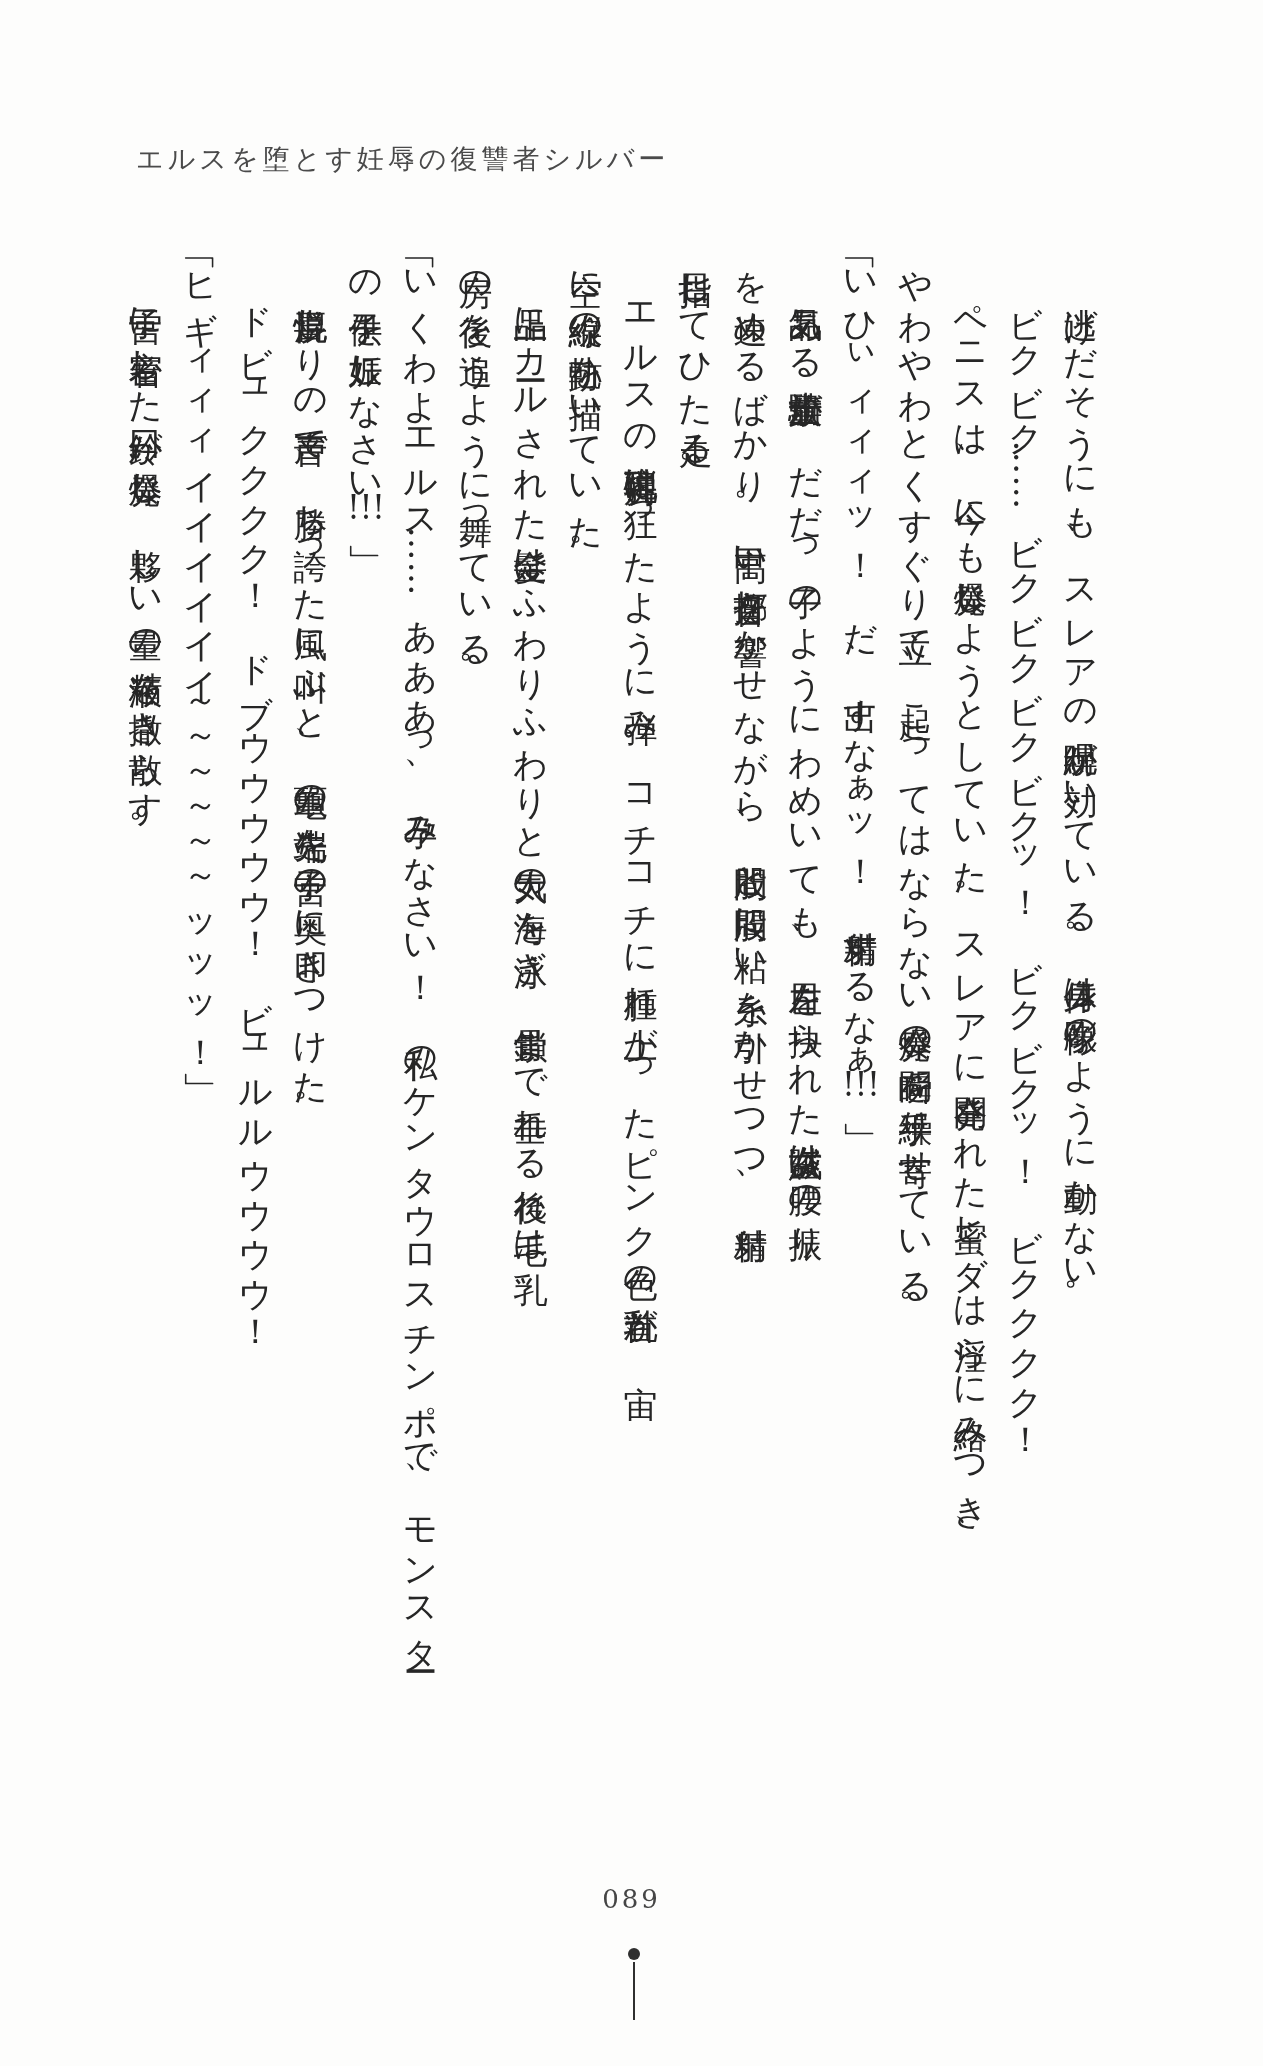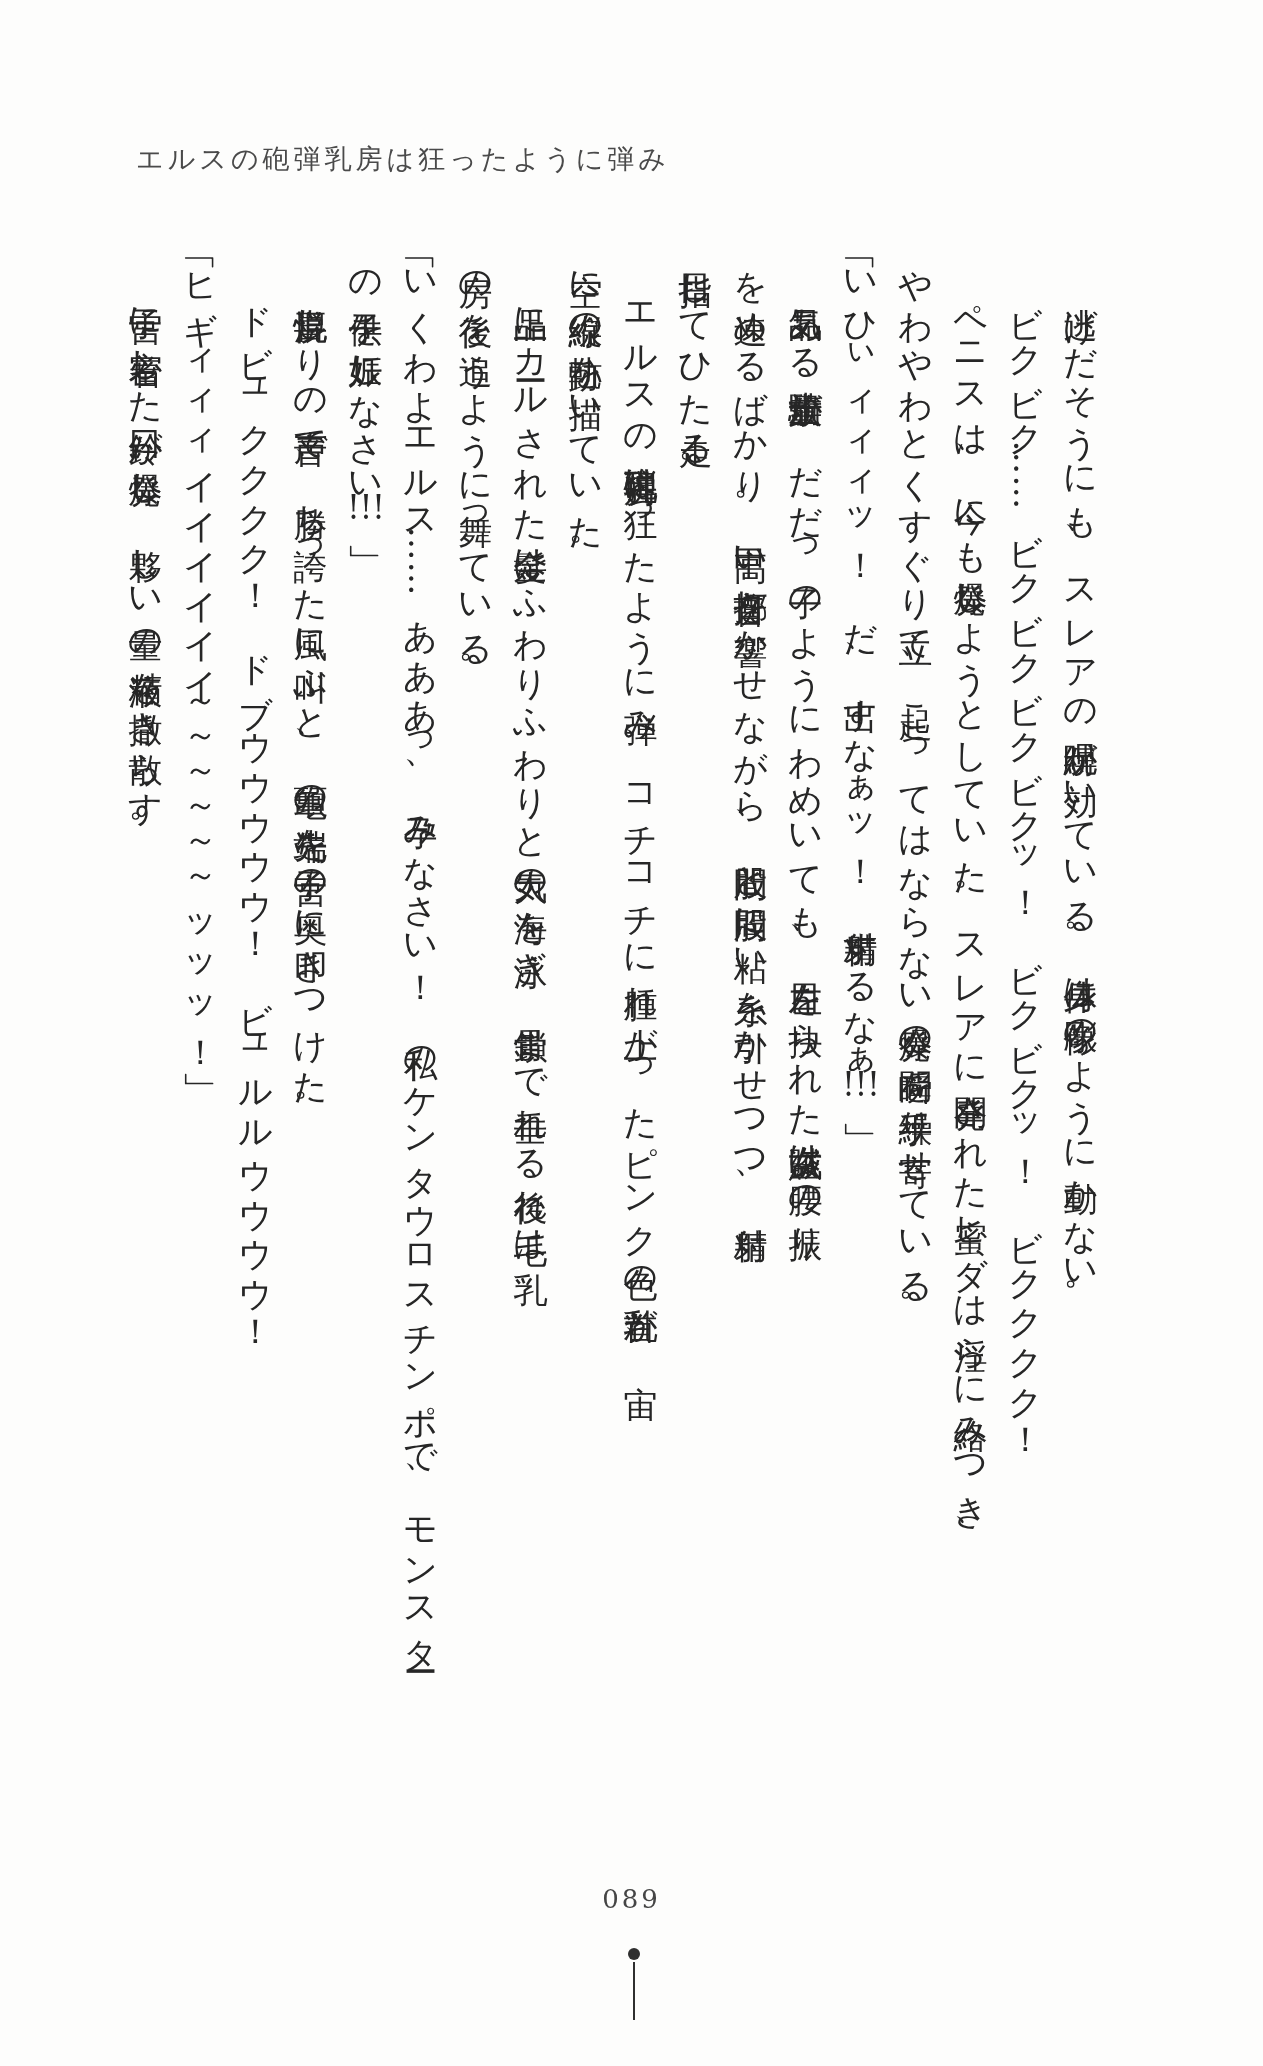--- a/index.html
+++ b/index.html
@@ -75,21 +75,21 @@
     width: 2px;
     height: 58px;
     background: #2f2f2f;
   }
 </style>
 </head>
 <body>
 
 <div class="page">
 
-  <div class="running-head">エルスの砲弾乳房は狂ったように弾み</div>
+  <div class="running-head">エルスを堕とす妊辱の復讐者シルバー</div>
 
   <div class="body-text">
     <p class="line"><span>　逃げだそうにも、スレアの呪縛が効いている。身体は彫像のように動かない。</span><span class="tcy"></span><span></span></p>
     <p class="line"><span>　ビクビク……ビクビクビクビクッ！　ビクビクッ！　ビクククク！</span><span class="tcy"></span><span></span></p>
     <p class="line"><span>　ペニスは、今にも爆発しようとしていた。スレアに開発された蜜ヒダは淫らに絡みつき、</span><span class="tcy"></span><span></span></p>
     <p class="line"><span>やわやわとくすぐり立て、起こってはならない爆発の瞬間を手繰り寄せている。</span><span class="tcy"></span><span></span></p>
     <p class="line"><span>「いひぃィィィッ！　だ、出すなぁッ！　射精するなぁ</span><span class="tcy">!!!</span><span>」</span></p>
     <p class="line"><span>　気品ある貴族騎士が、だだっ子のようにわめいても、左目を抉られた女盗賊は腰の振り</span><span class="tcy"></span><span></span></p>
     <p class="line"><span>を速めるばかり。甲高い打擲音を響かせながら、股間と股間に粘い糸を引かせつつ、射精</span><span class="tcy"></span><span></span></p>
     <p class="line"><span>目指してひた走る。</span><span class="tcy"></span><span></span></p>

